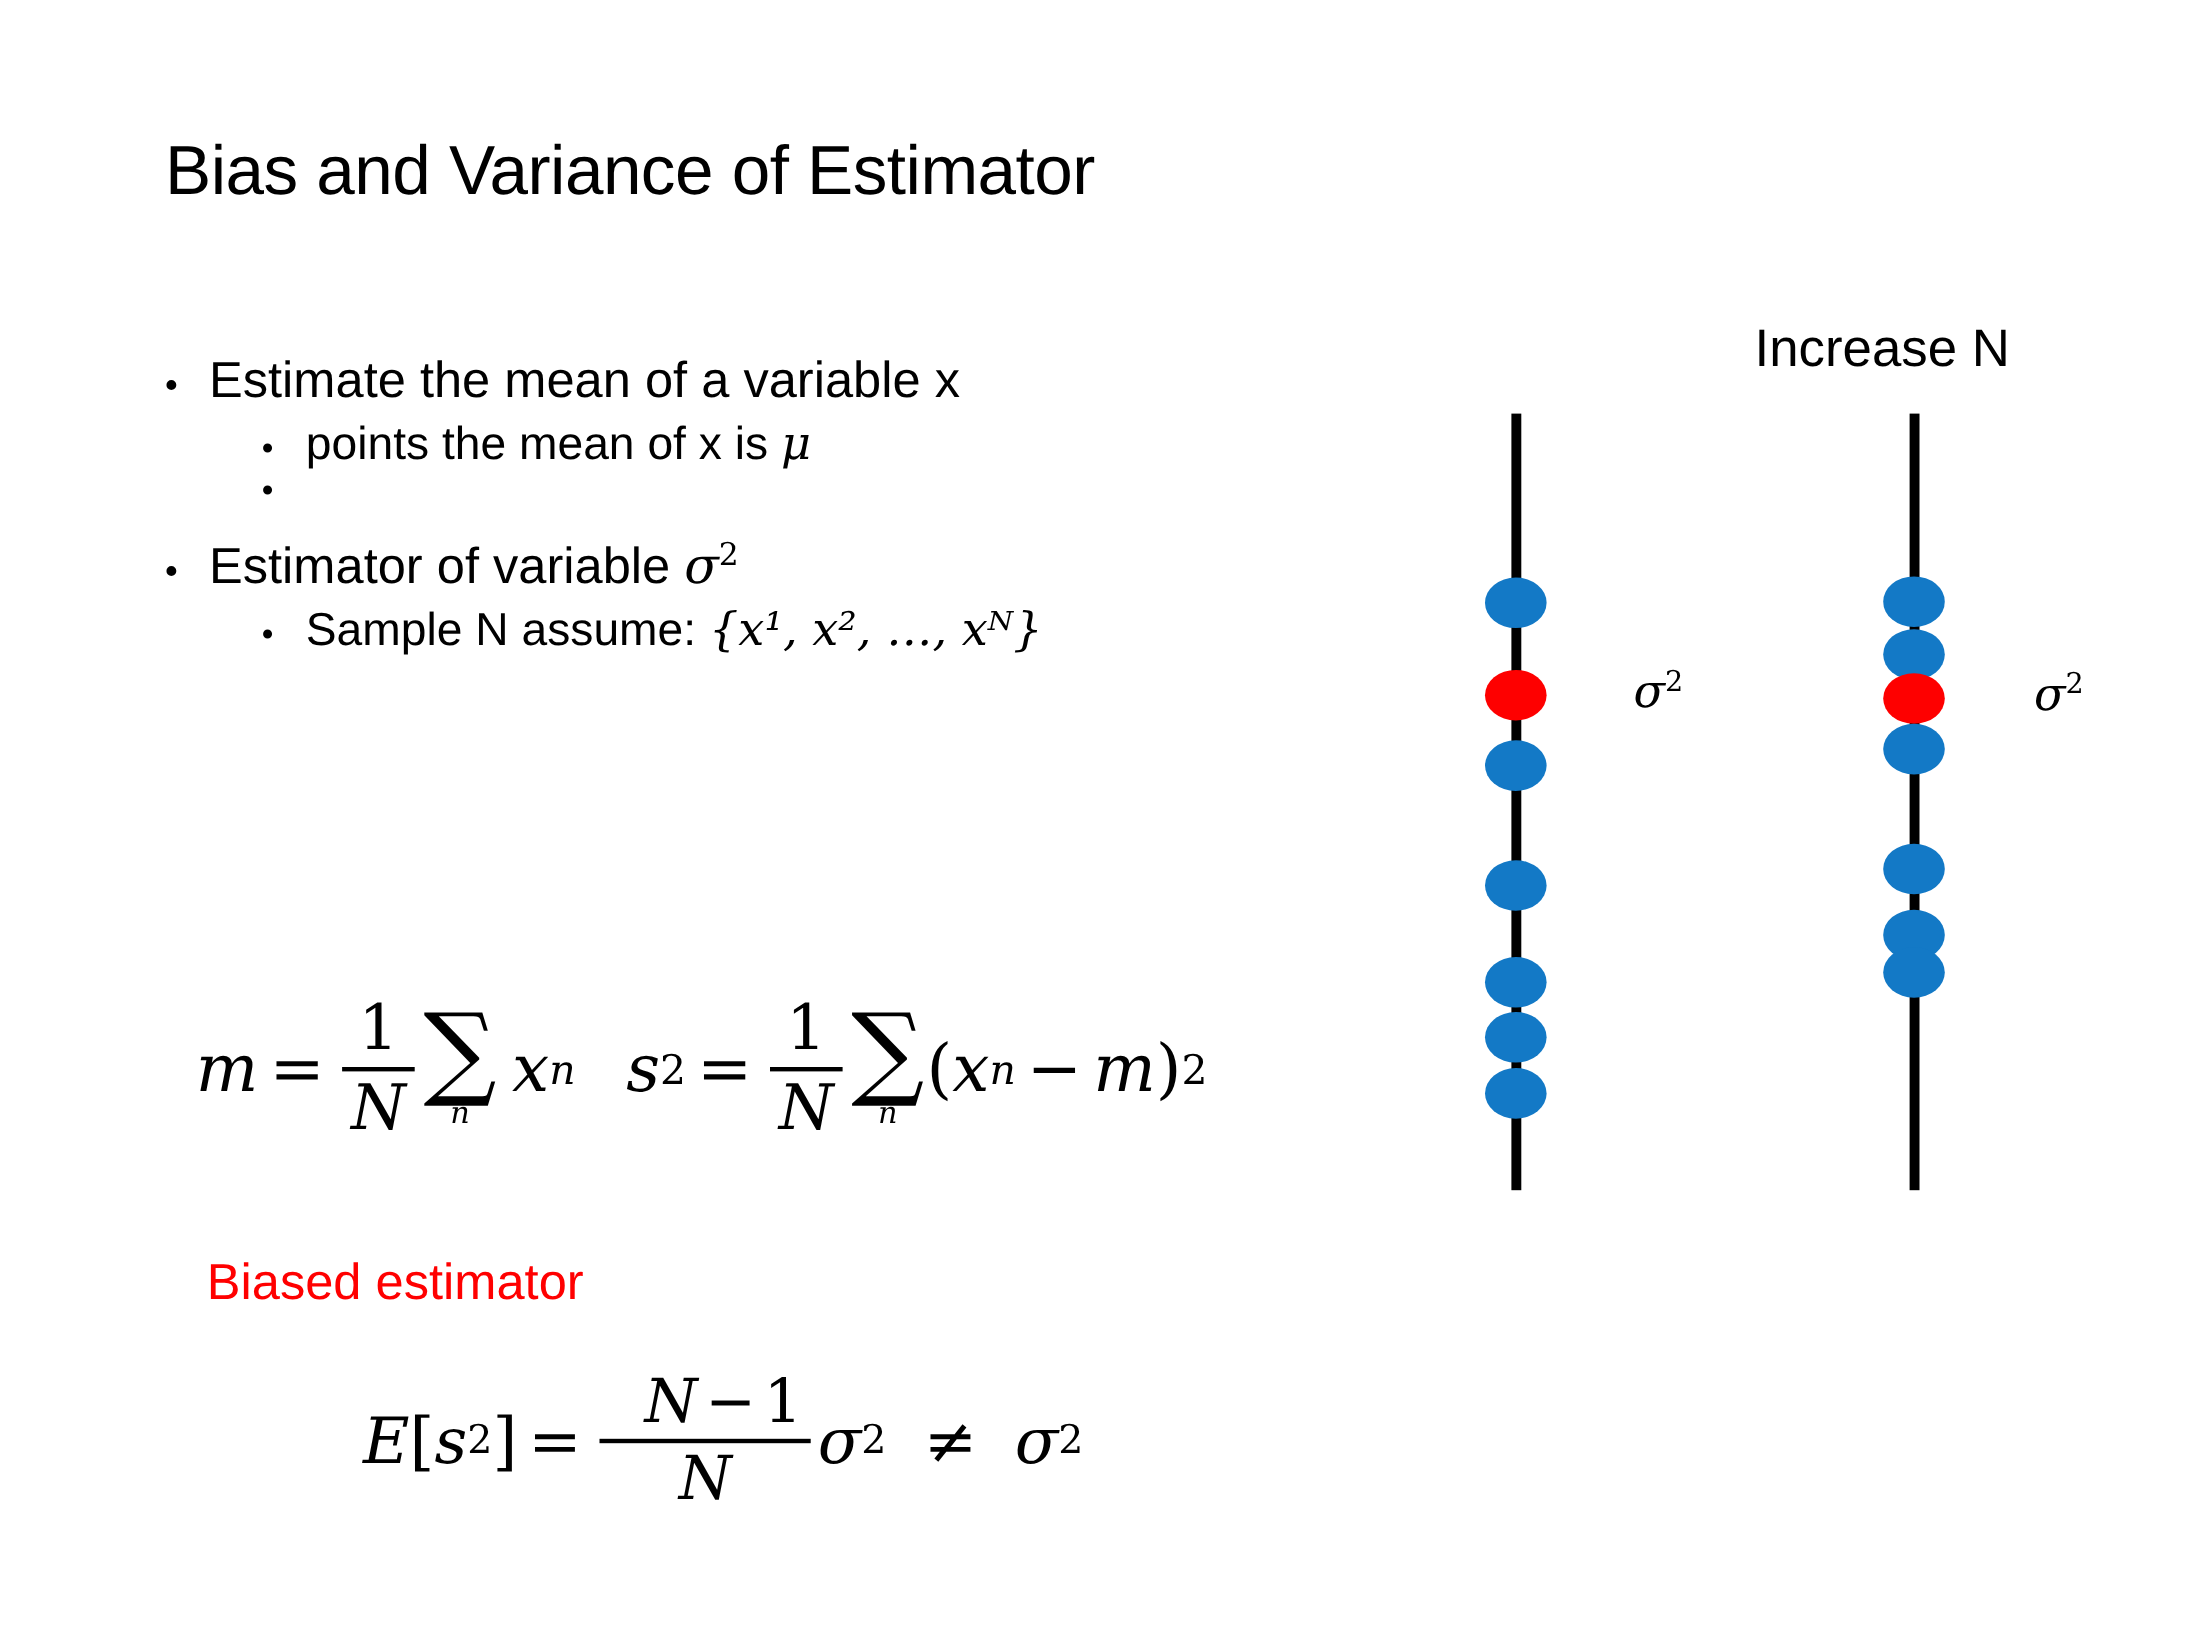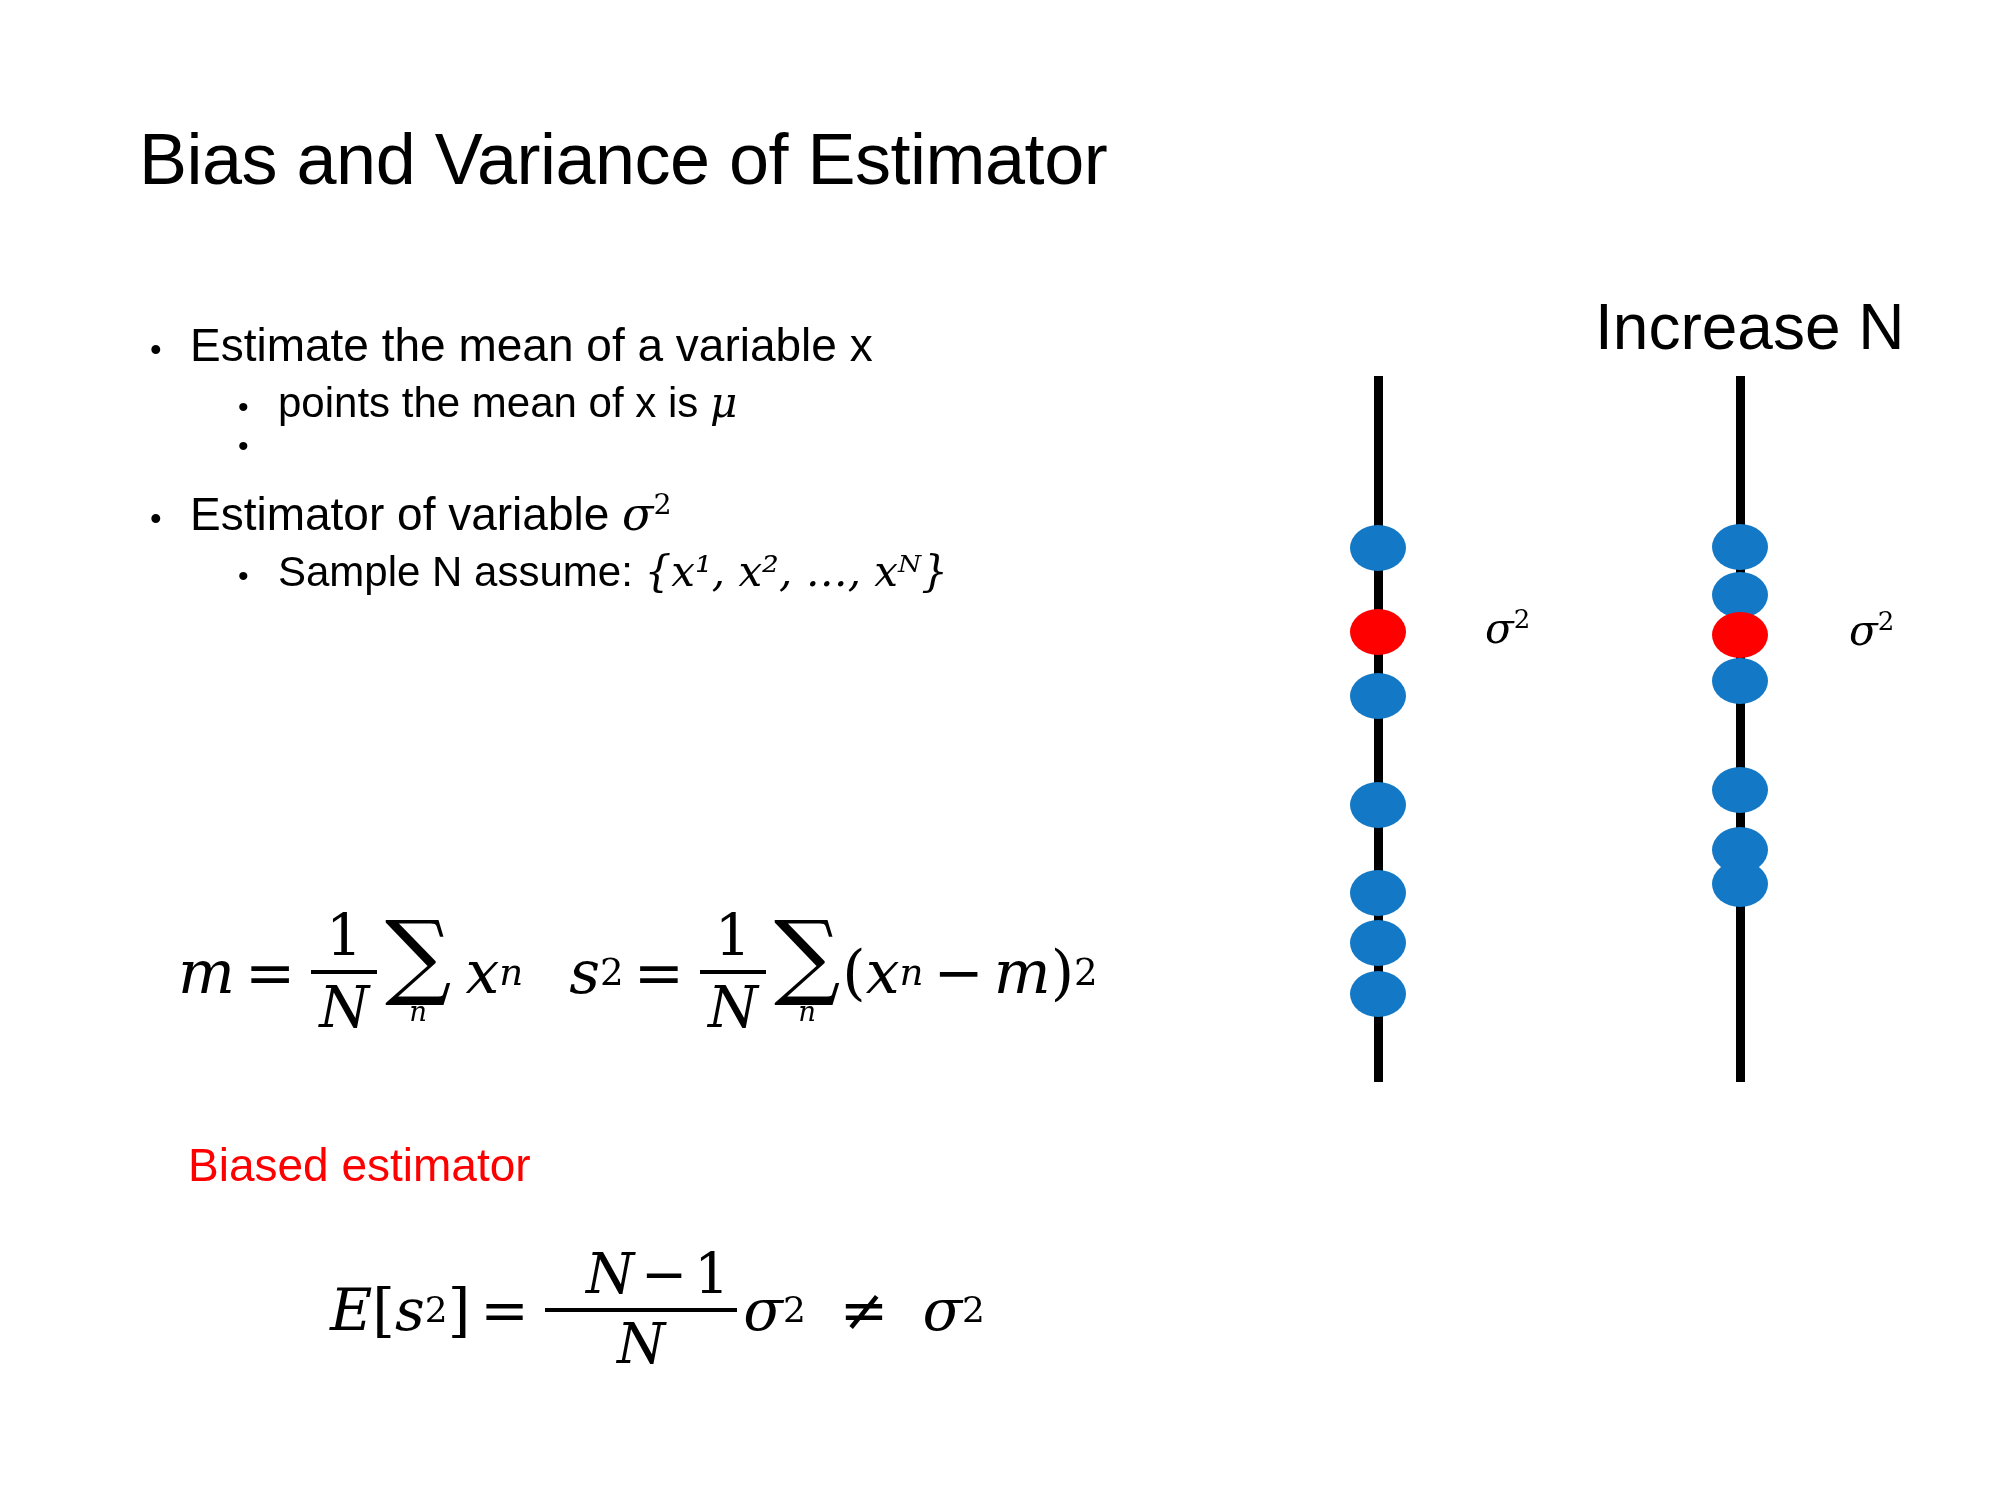--- a/index.html
+++ b/index.html
@@ -20,24 +20,24 @@
     position: absolute;
     left: 0; top: 0;
     width: 2000px;
     height: 1500px;
     background: #ffffff;
   }
 
   
   .title {
     position: absolute;
-    left: 139px;
+    left: 150px;
     top: 122px;
     width: 1700px;
-    font-size: 72px;
+    font-size: 63px;
     font-weight: 400;
     line-height: 1.05;
     letter-spacing: -0.5px;
     white-space: nowrap;
     color: #000000;
   }
 
   
   .bullets {
     position: absolute;
@@ -173,21 +173,21 @@
   .sigma-label {
     position: absolute;
     font-family: "DejaVu Serif", serif;
     font-style: italic;
     font-size: 42px;
     white-space: nowrap;
     margin-left: 37px;
   }
   .increase-n {
     position: absolute;
-    font-size: 64px;
+    font-size: 48px;
     white-space: nowrap;
     color: #000000;
   }
 </style>
 </head>
 <body>
 
 <div class="slide">
 
   <div class="title">Bias and Variance of Estimator</div>

